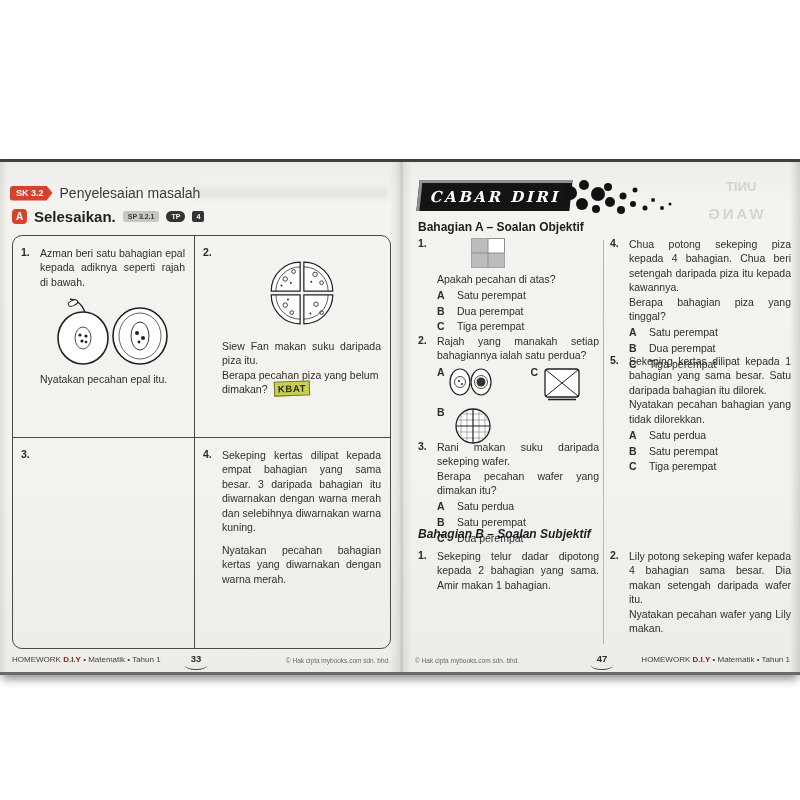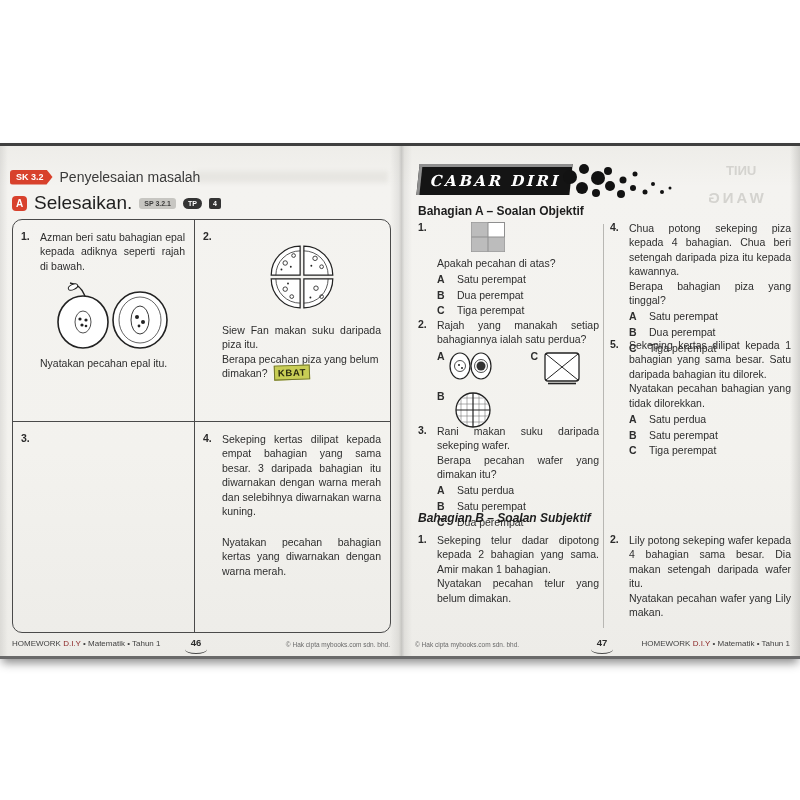--- a/index.html
+++ b/index.html
@@ -1,18 +1,18 @@
 <!DOCTYPE html>
 <html><head>
 <meta charset="utf-8">
 <style>
   html,body { margin:0; padding:0; background:#ffffff; }
   .stage { position:relative; width:800px; height:800px; background:#ffffff; overflow:hidden;
            font-family:"Liberation Sans", sans-serif; color:#2d2d2d; }
-  .book { position:absolute; left:0; top:143px; width:800px; height:510px;
+  .book { position:absolute; left:0; top:159px; width:800px; height:510px;
           background:linear-gradient(180deg,#eeede9 0%,#f4f3f0 8%,#f3f2ee 60%,#edecE8 100%);
           border-top:3px solid #3f3f3f; border-bottom:3px solid #6a6a6a;
           box-shadow:0 6px 9px -2px rgba(0,0,0,0.45); }
   .spine { position:absolute; left:390px; top:0; width:22px; height:100%;
            background:linear-gradient(90deg, rgba(0,0,0,0) 0%, rgba(0,0,0,0.07) 40%, rgba(0,0,0,0.16) 52%, rgba(0,0,0,0.06) 66%, rgba(0,0,0,0) 100%); }
   .edge-right { position:absolute; right:0; top:0; width:10px; height:100%;
                 background:linear-gradient(90deg, rgba(0,0,0,0), rgba(0,0,0,0.13)); }
   .edge-left { position:absolute; left:0; top:0; width:8px; height:100%;
                background:linear-gradient(270deg, rgba(0,0,0,0), rgba(0,0,0,0.08)); }
 
@@ -26,40 +26,40 @@
 
   
   .sk-row { position:absolute; left:10px; top:23px; display:flex; align-items:center; gap:7px; }
   .sk-badge { background:#d8412c; color:#fff; font-size:9px; font-weight:bold; padding:2.5px 9px 2.5px 6px;
               border-radius:3px 0 0 3px;
               clip-path:polygon(0 0, calc(100% - 6px) 0, 100% 50%, calc(100% - 6px) 100%, 0 100%); }
   .sk-title { font-size:14px; color:#3a3a3a; }
   .task-row { position:absolute; left:12px; top:46px; display:flex; align-items:center; gap:7px; }
   .a-badge { width:15px; height:15px; background:#d8412c; color:#fff; border-radius:4px;
              font-size:10px; font-weight:bold; display:flex; align-items:center; justify-content:center; }
-  .task-title { font-size:19px; font-weight:normal; color:#1f1f1f; }
+  .task-title { font-size:15px; font-weight:bold; color:#1f1f1f; }
   .sp-badge { background:#c7c6c2; color:#3c3c3c; font-size:7px; font-weight:bold; padding:2px 5px; border-radius:3px; }
   .tp-badge { background:#343434; color:#fff; font-size:7px; font-weight:bold; padding:2px 5px; border-radius:7px; }
   .lvl-badge { background:#343434; color:#fff; font-size:7px; font-weight:bold; padding:2px 4px; border-radius:2px; }
 
   
   .worktable { position:absolute; left:12px; top:73px; width:377px; height:412px;
                border:1.6px solid #4a4a4a; border-radius:10px;
                display:grid; grid-template-columns:181px 1fr; grid-template-rows:201px 1fr; }
   .tcell { padding:10px 9px 8px 8px; overflow:hidden; }
   .tcell.bR { border-left:1.4px solid #4a4a4a; }
   .tcell.bT { border-top:1.4px solid #4a4a4a; }
   .illos { display:block; margin:5px auto 4px; }
   .kbat { display:inline-block; margin-left:6px; padding:0 3px; background:#c8cd55; color:#2c2c10;
           font-weight:bold; font-size:9.5px; letter-spacing:0.6px; border:1px solid #70742e;
           transform:rotate(-2deg) translateY(-1px); }
 
   
   .footer-item { position:absolute; font-size:8px; color:#3f3f3f; }
-  .brand-diy { font-weight:normal; color:#8b2424; }
+  .brand-diy { font-weight:bold; color:#8b2424; }
   .page-num { font-size:9.5px; font-weight:bold; color:#2c2c2c; text-align:center; }
   .num-arc { width:22px; height:8px; border-bottom:1.8px solid #4a4a4a; border-radius:50%; margin:-3px auto 0; }
   .copyright { font-size:6.5px; color:#6a6a6a; }
 
   
   .banner { position:absolute; left:418px; top:18px; width:150px; height:28px; background:#141414;
             border-top:3px solid #8f8f8f; border-left:3px solid #8f8f8f;
             display:flex; align-items:center; justify-content:center; transform:skewX(-6deg); }
   .banner-text { font-family:"DejaVu Serif", serif; font-style:italic; font-weight:bold; color:#ffffff;
                  font-size:15px; letter-spacing:2.5px; transform:skewX(3deg); white-space:nowrap; }
@@ -164,33 +164,33 @@
           <div class="qrow">
             <span class="qnum">3.</span>
           </div>
         </div>
 
         <div class="tcell bR bT">
           <div class="qrow">
             <span class="qnum">4.</span>
             <div class="qbody">
               <div class="body-text">Sekeping kertas dilipat kepada empat bahagian yang sama besar. 3 daripada bahagian itu diwarnakan dengan warna merah dan selebihnya diwarnakan warna kuning.</div>
-              <div class="body-text" style="margin-top:16px;">Nyatakan pecahan bahagian kertas yang diwarnakan dengan warna merah.</div>
+              <div class="body-text" style="margin-top:8px;">Nyatakan pecahan bahagian kertas yang diwarnakan dengan warna merah.</div>
             </div>
           </div>
         </div>
       </div>
 
       <div class="footer-item" style="left:12px; top:493px;">
         <span>HOMEWORK</span>
         <span class="brand-diy">D.I.Y</span>
         <span>• Matematik • Tahun 1</span>
       </div>
       <div class="footer-item" style="left:180px; top:491px; width:32px;">
-        <div class="page-num">46</div>
+        <div class="page-num">33</div>
         <div class="num-arc"></div>
       </div>
       <div class="footer-item copyright" style="left:250px; top:495px; width:140px; text-align:right;">© Hak cipta mybooks.com sdn. bhd.</div>
     </div>
 
     <div>
 
       <div class="banner">
         <span class="banner-text">CABAR DIRI</span>
       </div>
@@ -325,21 +325,20 @@
           </div>
         </div>
 
         <div class="section-title" style="left:0; top:290px; position:absolute;font-style:italic;">Bahagian B – Soalan Subjektif</div>
 
         <div class="subq" style="top:312px;">
           <div class="qrow">
             <span class="qnum">1.</span>
             <div class="qbody">
               <div class="body-text">Sekeping telur dadar dipotong kepada 2 bahagian yang sama. Amir makan 1 bahagian.</div>
-              <div class="body-text">Nyatakan pecahan telur yang belum dimakan.</div>
             </div>
           </div>
         </div>
       </div>
 
       <div class="col" style="left:610px; top:75px; height:410px;">
 
         <div class="subq" style="top:0;">
           <div class="qrow">
             <span class="qnum">4.</span>

